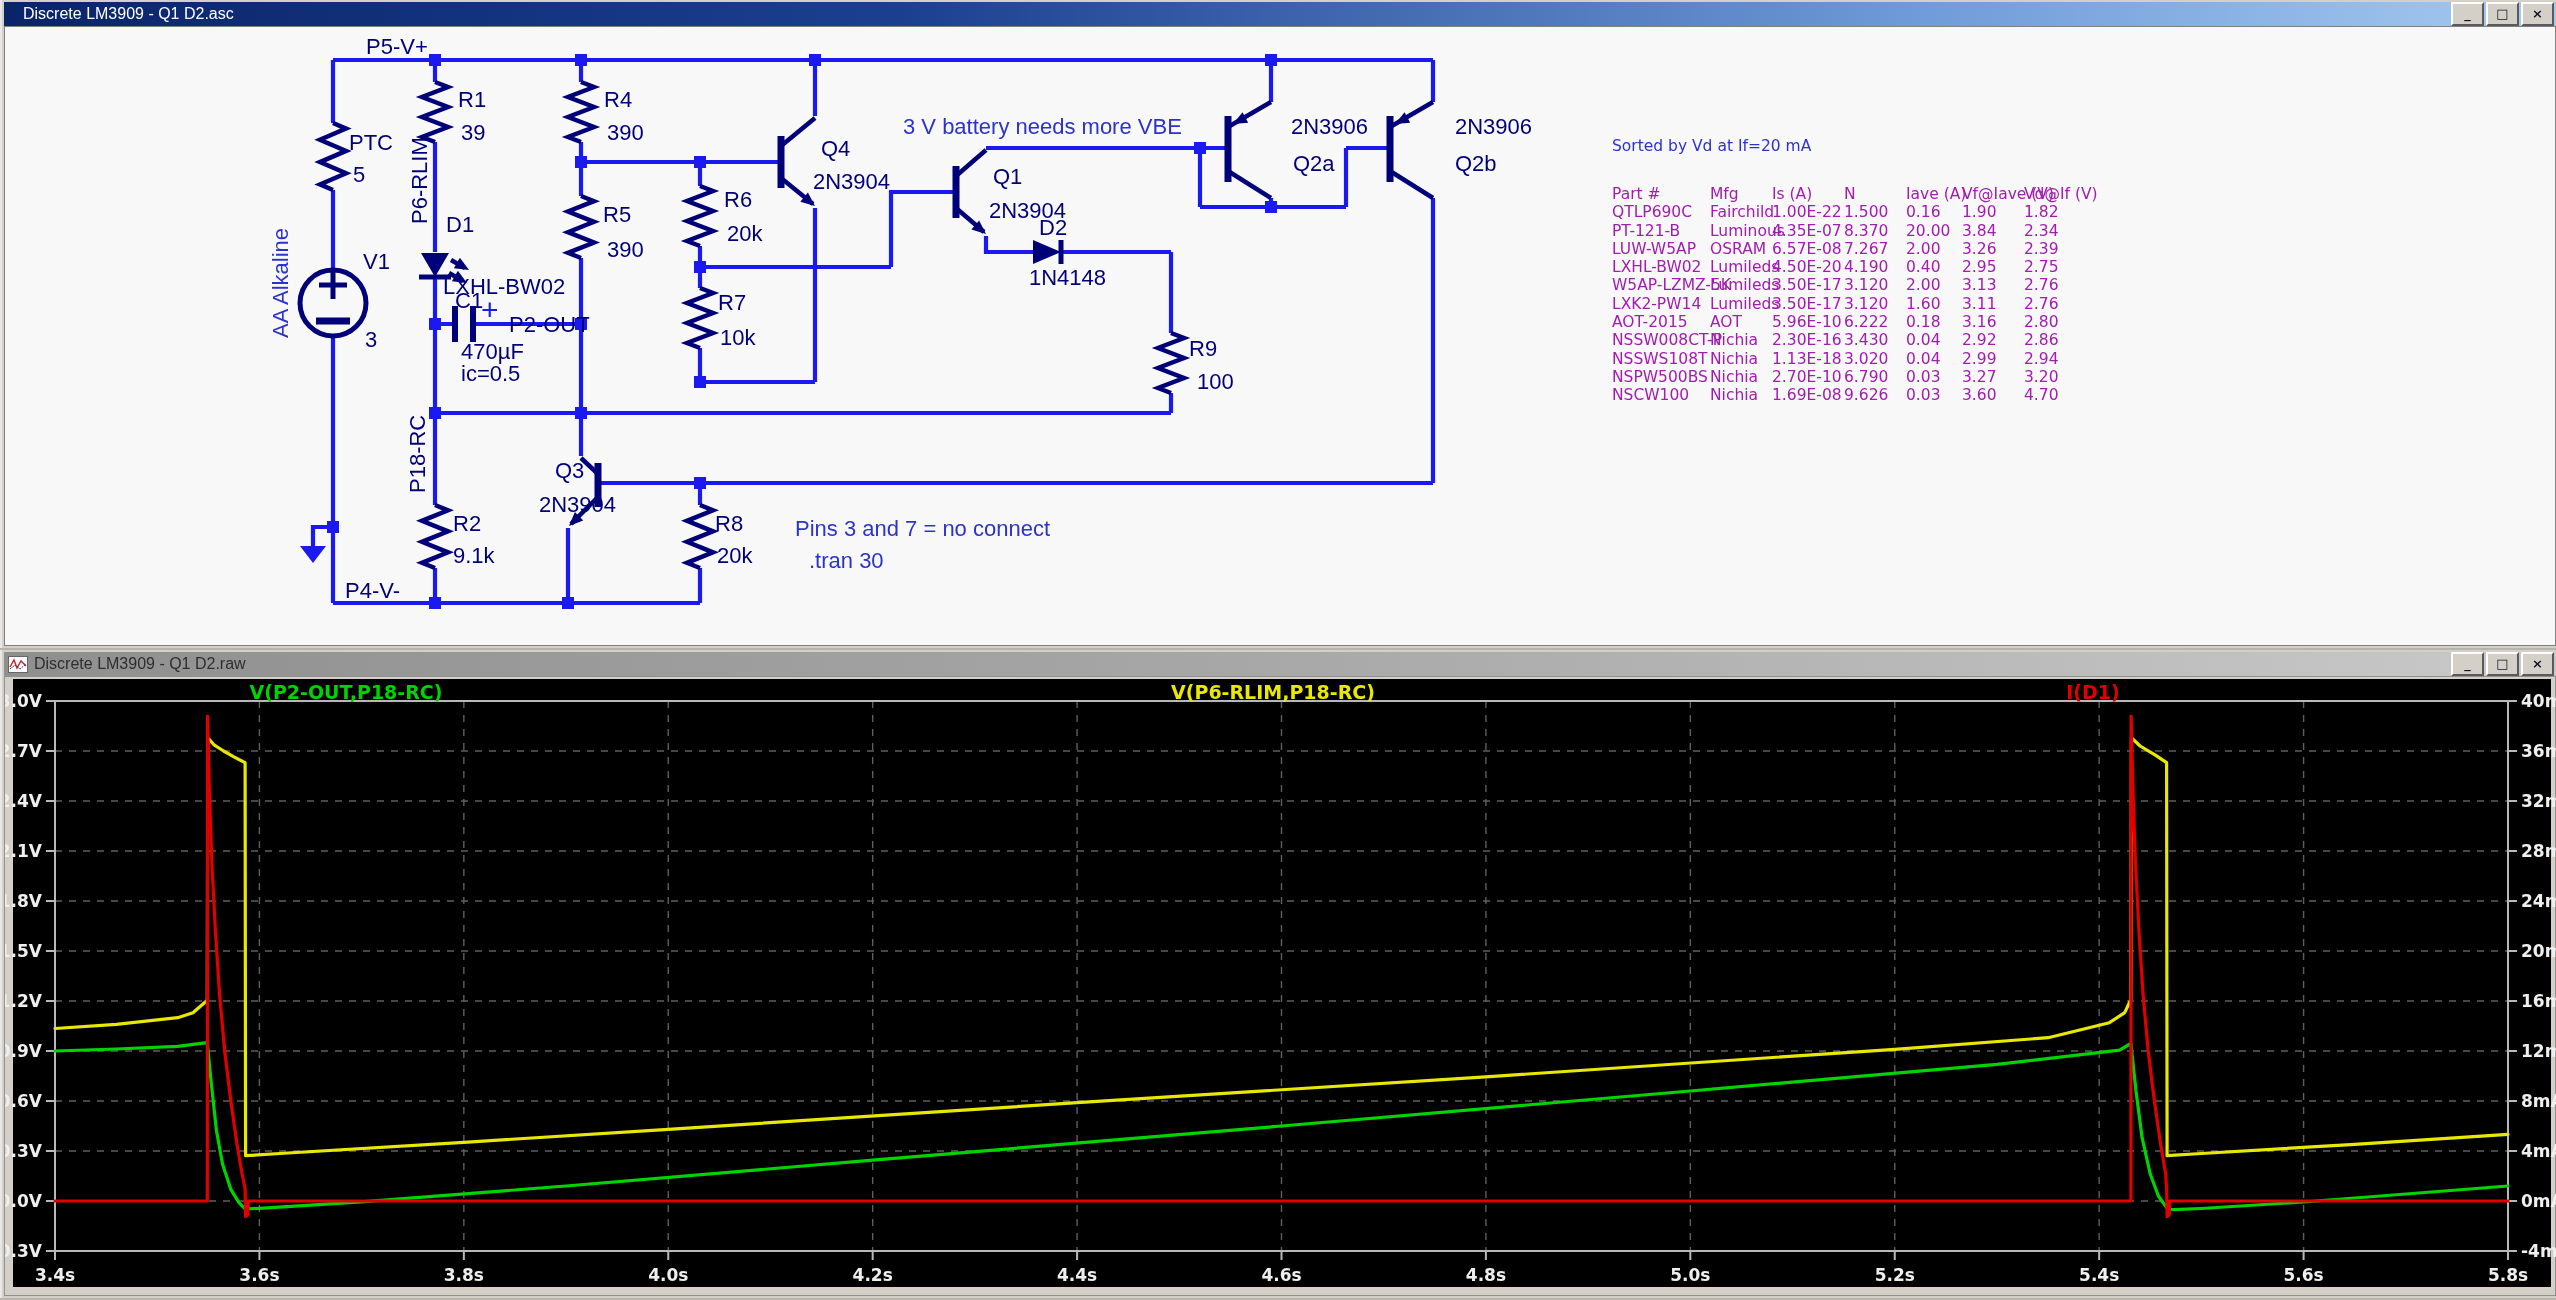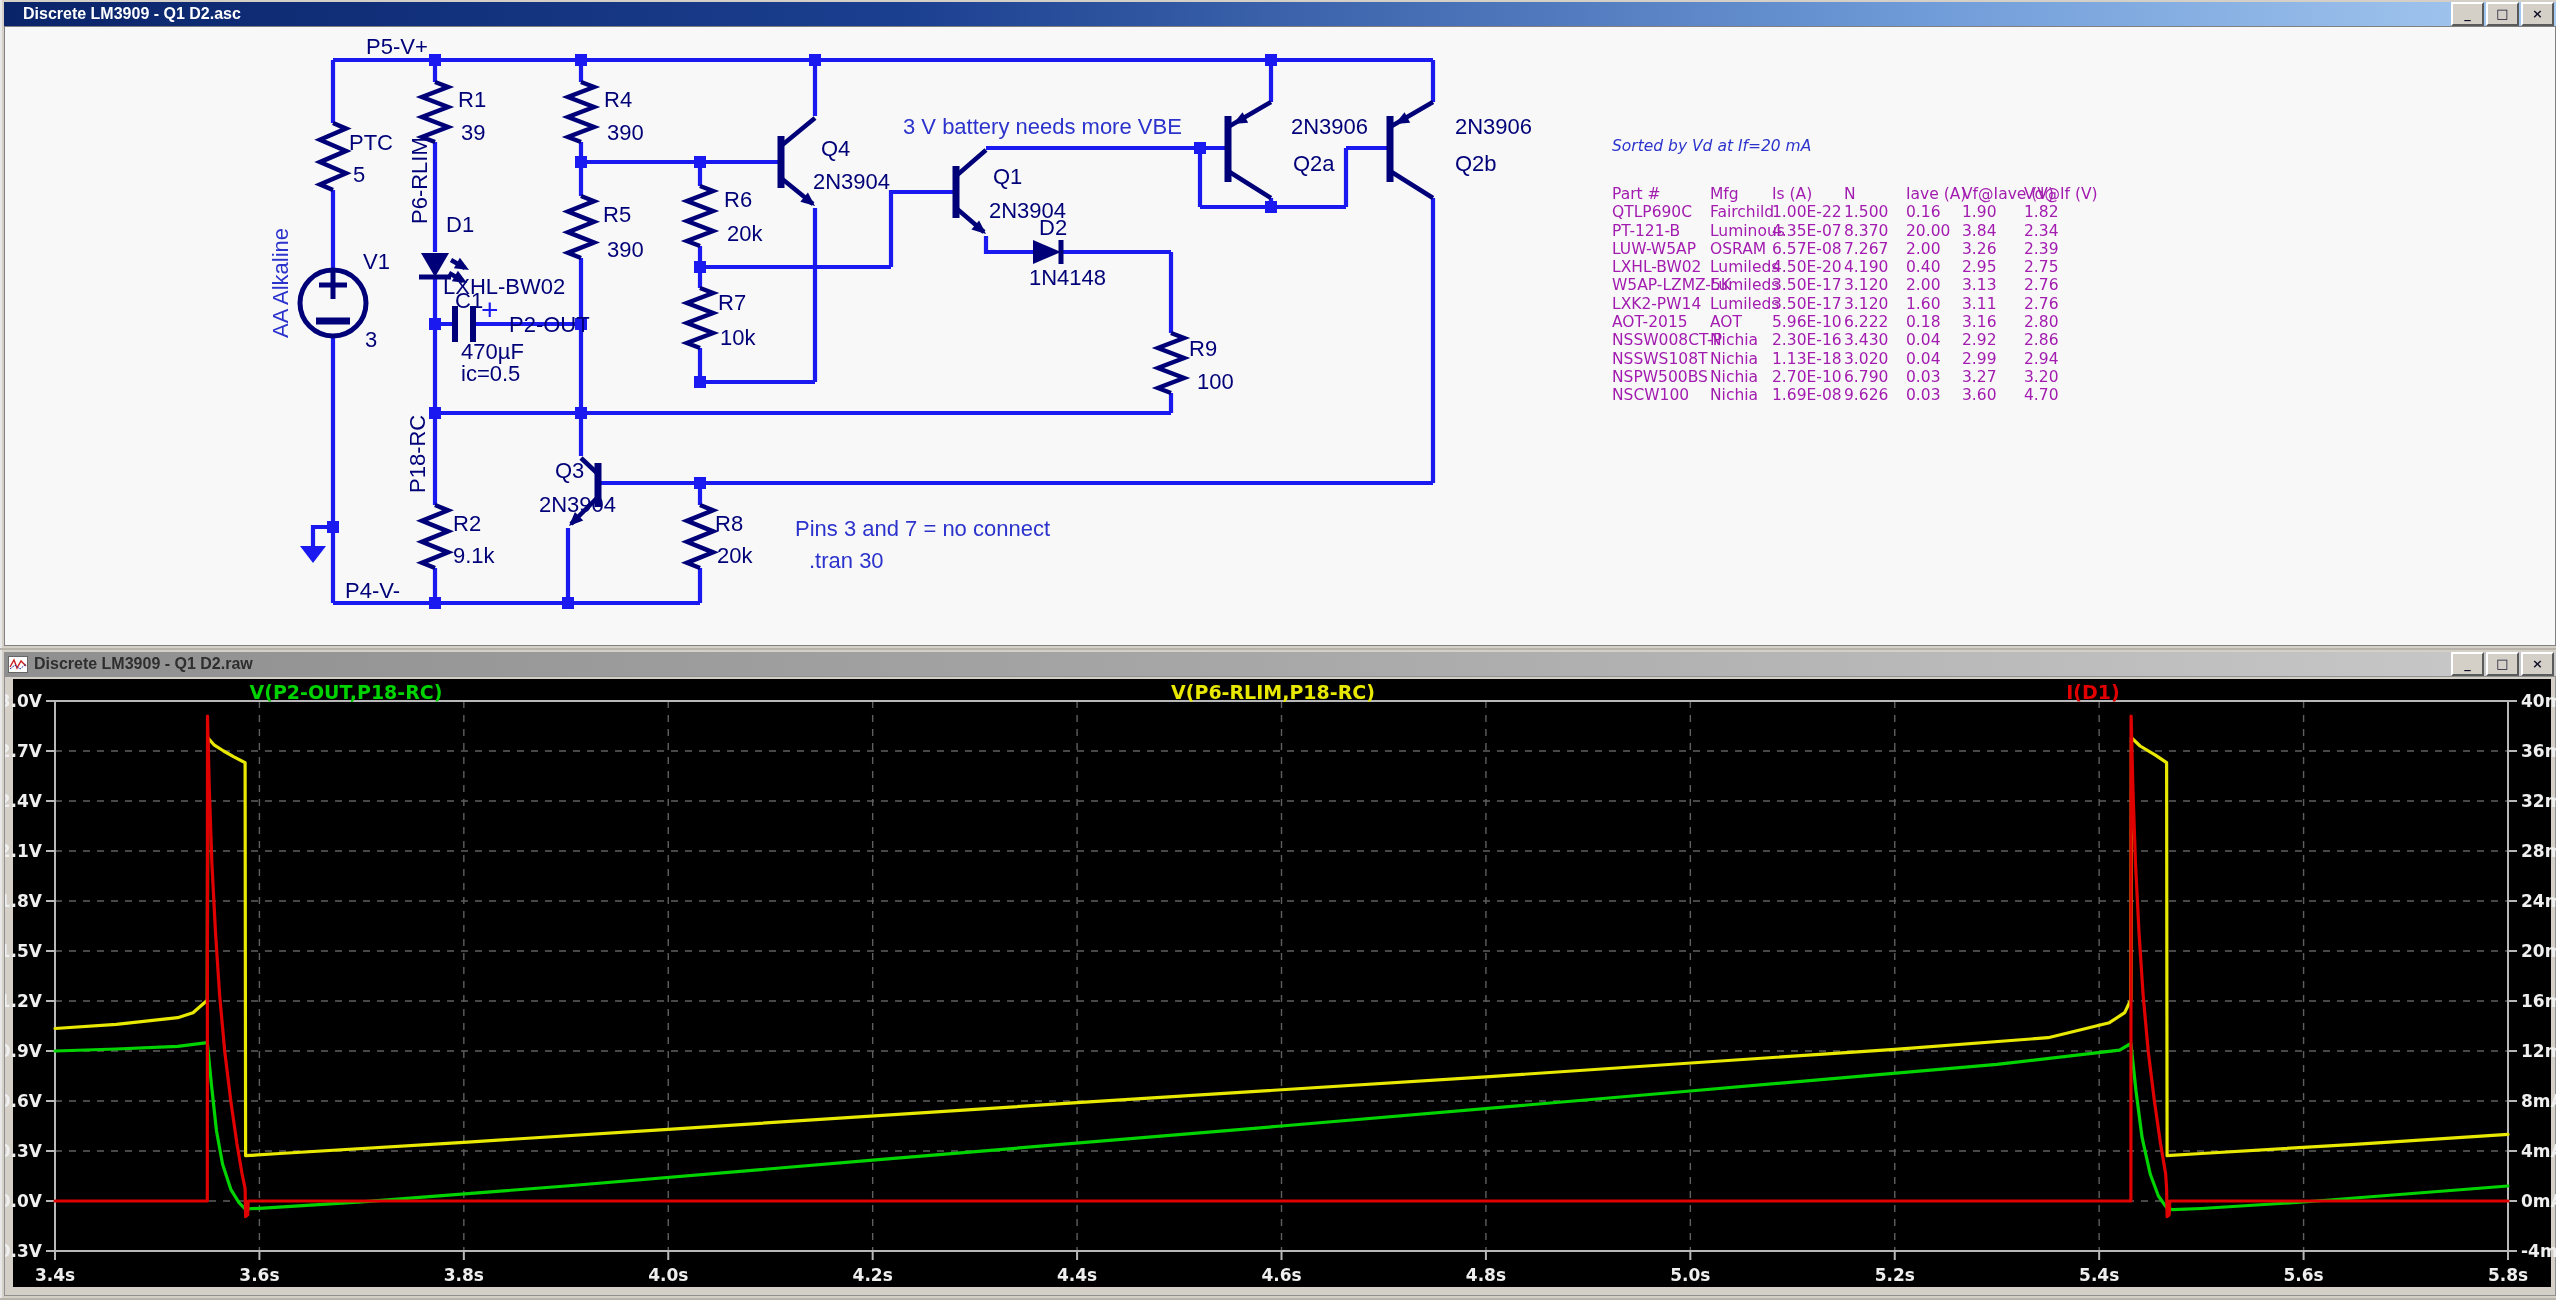--- a/index.html
+++ b/index.html
@@ -4,21 +4,21 @@
 <style>
   html,body{margin:0;padding:0;background:#9a9a9a;}
   #root{position:relative;width:2556px;height:1300px;background:#b8b4ac;overflow:hidden;
         font-family:"Liberation Sans",sans-serif;}
   .window{position:absolute;left:0;width:2556px;background:#d4d0c8;
           border-left:2px solid #e8e8e8;border-right:2px solid #707070;}
   .titlebar{position:absolute;left:2px;right:2px;top:2px;height:24px;display:flex;align-items:center;
             padding-left:4px;box-sizing:border-box;}
   .titlebar.active{background:linear-gradient(to right,#0a246a 0%,#1b3f8f 35%,#6f9bd8 75%,#a6caf0 100%);}
   .titlebar.inactive{background:linear-gradient(to right,#8f8f8f 0%,#a8a8a8 50%,#c9c9c9 100%);}
-  .title-text{font-size:16px;font-weight:bold;margin-left:6px;white-space:nowrap;}
+  .title-text{font-size:16px;font-weight:normal;margin-left:6px;white-space:nowrap;}
   .titlebar.active .title-text{color:#ffffff;}
   .titlebar.inactive .title-text{color:#2e2e2e;}
   .winbtns{margin-left:auto;display:flex;gap:2px;padding-right:2px;}
   .winbtn{width:29px;height:20px;background:#d4d0c8;border:2px solid;
           border-color:#ffffff #5a5a5a #5a5a5a #ffffff;color:#101028;
           font-size:13px;font-weight:bold;display:flex;align-items:center;justify-content:center;
           line-height:10px;cursor:default;font-family:"DejaVu Sans",sans-serif;}
   .asc-icon{width:0;height:0;border-left:7px solid #0a246a;border-top:5px solid transparent;
             border-bottom:9px solid transparent;margin-left:2px;}
   .raw-icon{width:18px;height:15px;background:#ffffff;border:1px solid #666;position:relative;overflow:hidden;}
@@ -131,21 +131,21 @@
           <text x="1026" y="285" fill="#000078" font-size="22px" font-family="&quot;Liberation Sans&quot;,sans-serif">1N4148</text>
           <text x="1186" y="356" fill="#000078" font-size="22px" font-family="&quot;Liberation Sans&quot;,sans-serif">R9</text>
           <text x="1194" y="389" fill="#000078" font-size="22px" font-family="&quot;Liberation Sans&quot;,sans-serif">100</text>
           <text x="1288" y="134" fill="#000078" font-size="22px" font-family="&quot;Liberation Sans&quot;,sans-serif">2N3906</text>
           <text x="1290" y="171" fill="#000078" font-size="22px" font-family="&quot;Liberation Sans&quot;,sans-serif">Q2a</text>
           <text x="1452" y="134" fill="#000078" font-size="22px" font-family="&quot;Liberation Sans&quot;,sans-serif">2N3906</text>
           <text x="1452" y="171" fill="#000078" font-size="22px" font-family="&quot;Liberation Sans&quot;,sans-serif">Q2b</text>
           <text x="792" y="536" fill="#2b33cc" font-size="22px" font-family="&quot;Liberation Sans&quot;,sans-serif">Pins 3 and 7 = no connect</text>
           <text x="806" y="568" fill="#2b33cc" font-size="22px" font-family="&quot;Liberation Sans&quot;,sans-serif">.tran 30</text>
         </svg>
-      <div class="sorted-caption" style="top:110px;font-style:italic;">Sorted by Vd at If=20 mA</div>
+      <div class="sorted-caption" style="top:110px;">Sorted by Vd at If=20 mA</div>
       <div id="led-table" style="top:150px;">
           <div class="trow">
             <div class="tcell ">Part #</div>
             <div class="tcell ">Mfg</div>
             <div class="tcell r">Is (A)</div>
             <div class="tcell r">N</div>
             <div class="tcell r">Iave (A)</div>
             <div class="tcell r">Vf@Iave (V)</div>
             <div class="tcell r">Vd@If (V)</div>
           </div>

